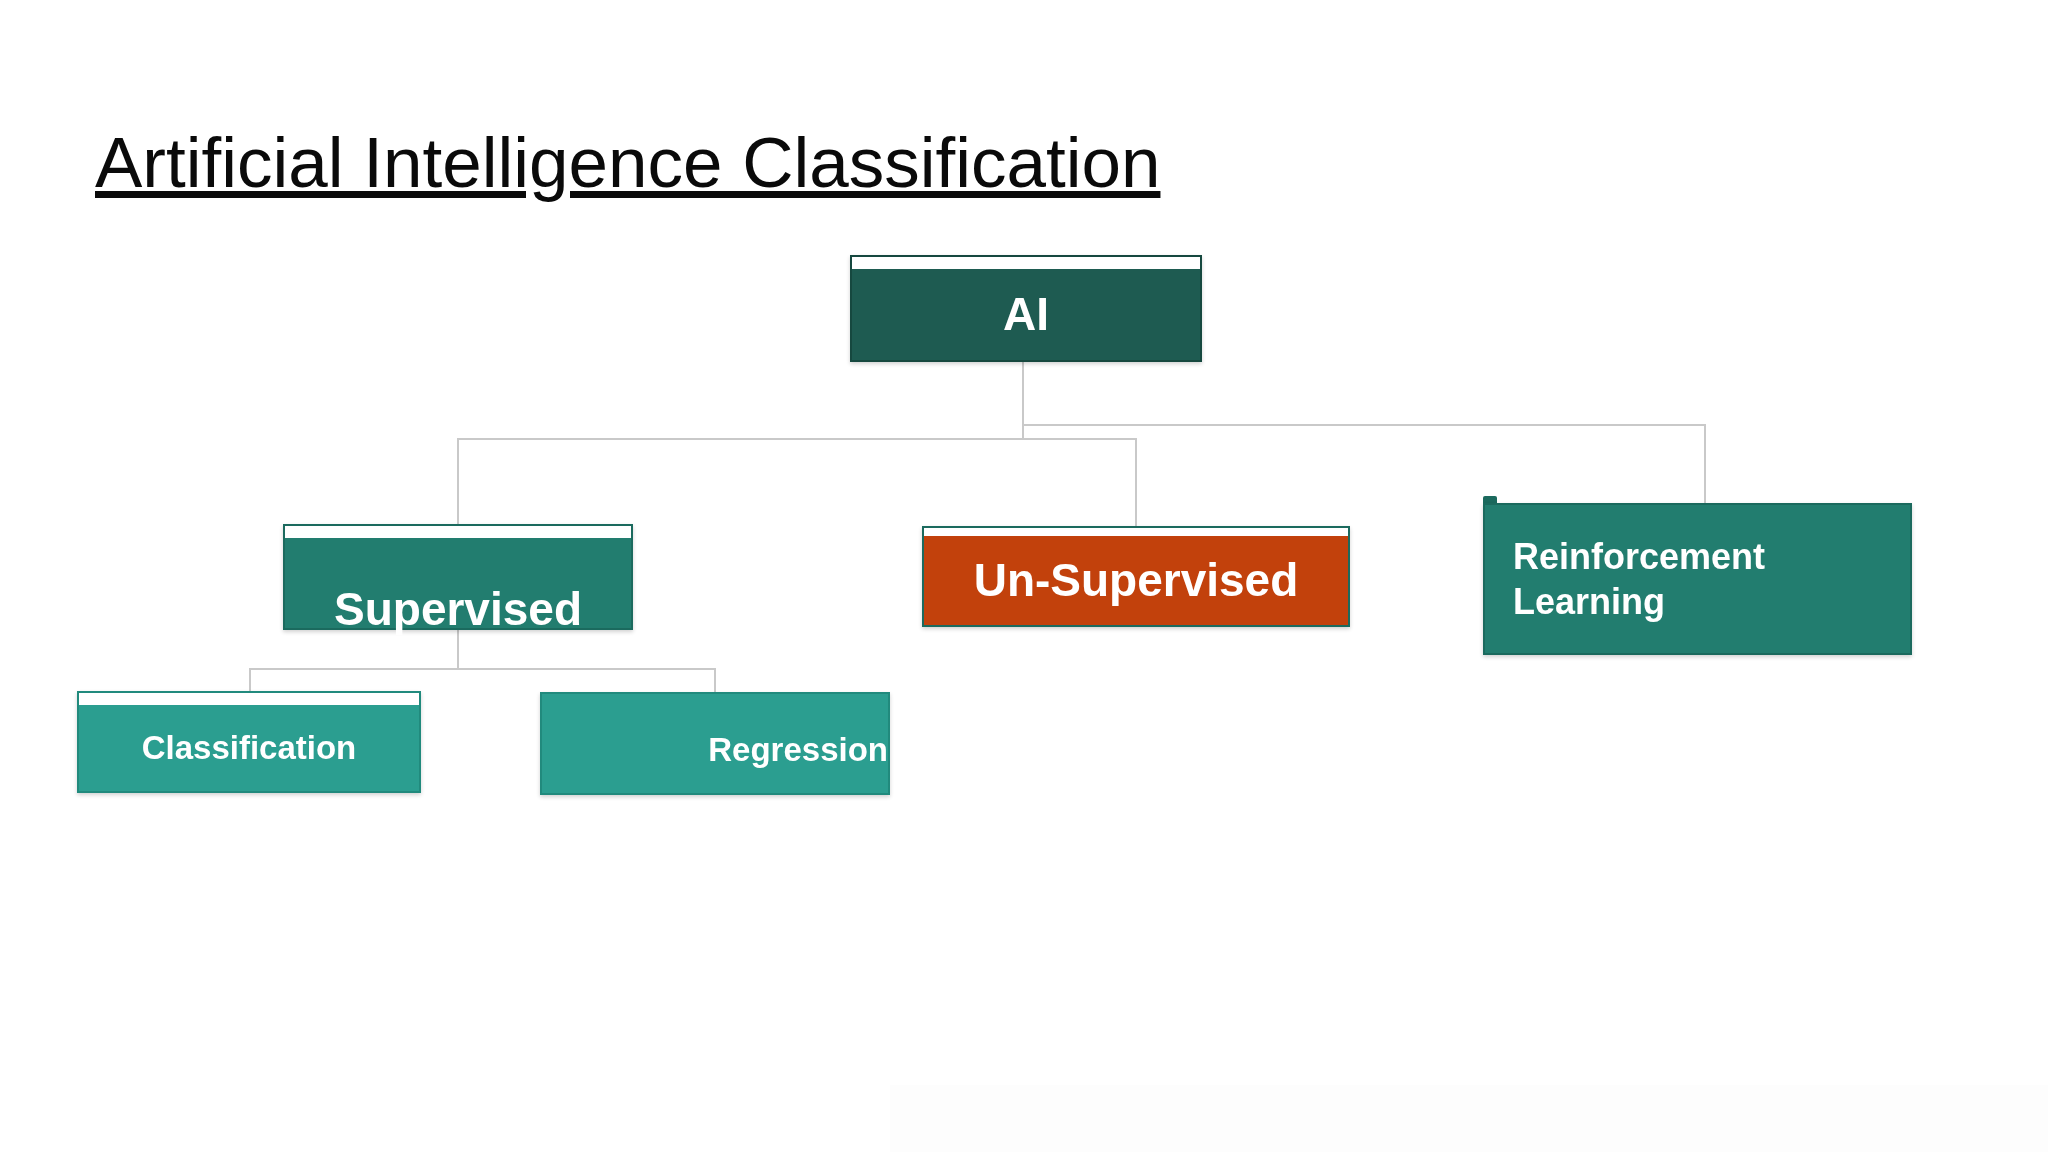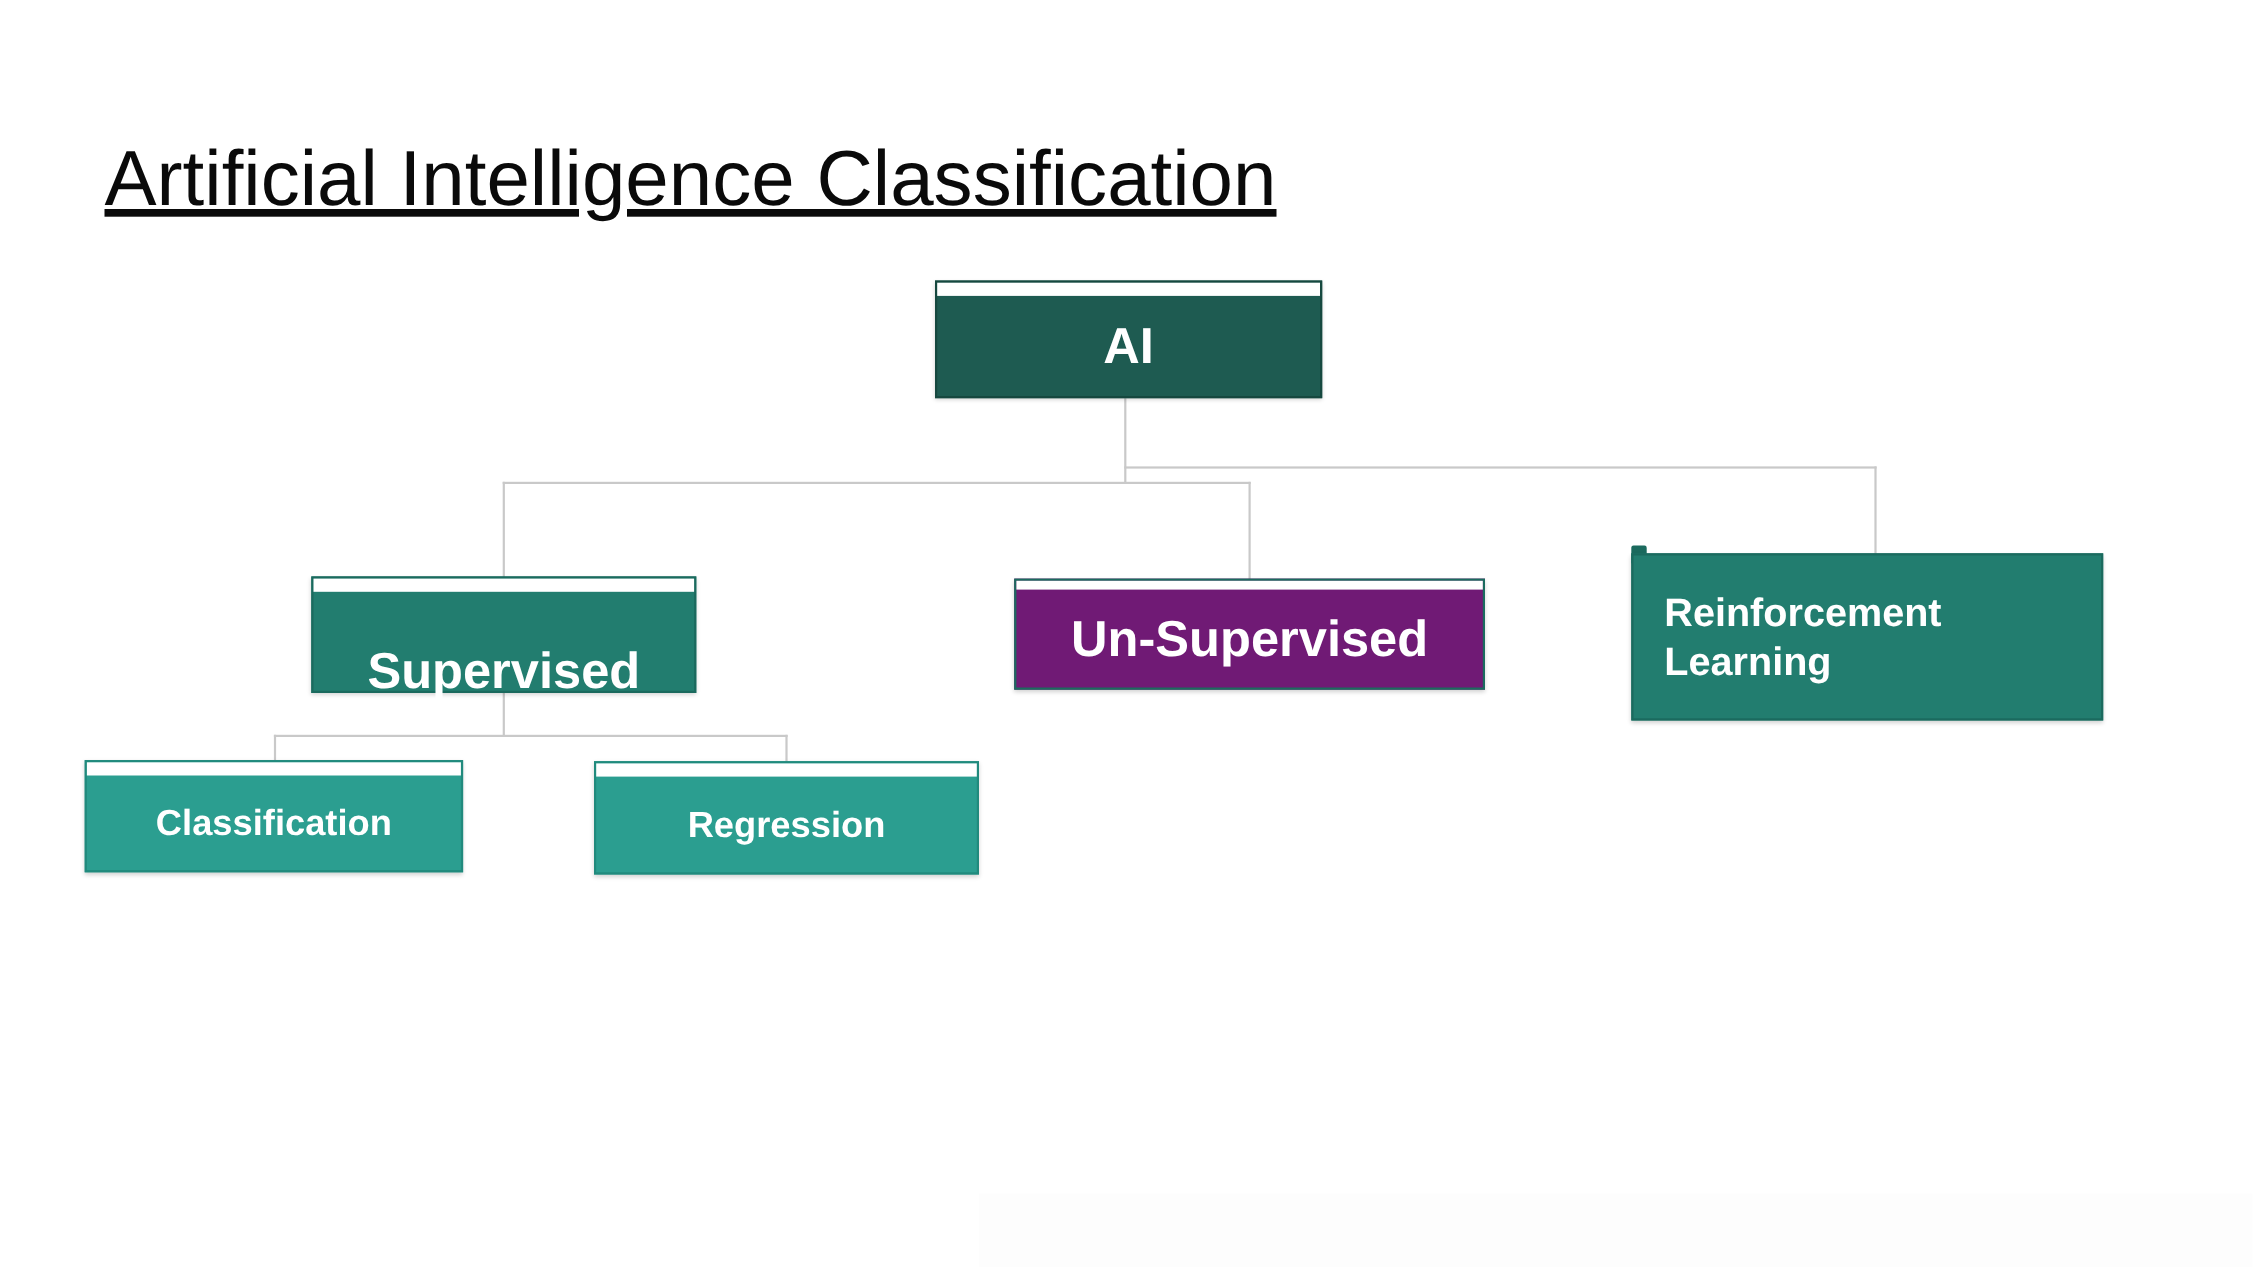--- a/index.html
+++ b/index.html
@@ -118,33 +118,33 @@
   <div class="node node-ai" style="background: rgb(30, 91, 81); border-color: rgb(22, 72, 63);">
     <div class="strip" style="background: rgb(255, 255, 255);"></div>
     <div class="label" style="color: rgb(255, 255, 255);">AI</div>
   </div>
 
   <div class="node node-supervised" style="background: rgb(34, 125, 111); border-color: rgb(27, 106, 94);">
     <div class="strip" style="background: rgb(255, 255, 255);"></div>
     <div class="label" style="color: rgb(255, 255, 255); margin-top: 44px;">Supervised</div>
   </div>
 
-  <div class="node node-unsupervised" style="background: #701a75; border-color: rgb(27, 106, 94);">
+  <div class="node node-unsupervised" style="background: #c2410c; border-color: rgb(27, 106, 94);">
     <div class="strip" style="background: rgb(255, 255, 255);"></div>
     <div class="label" style="color: rgb(255, 255, 255);">Un-Supervised</div>
   </div>
 
   <div class="node node-reinforcement" style="background: rgb(34, 125, 111); border-color: rgb(27, 106, 94);">
     <div class="corner-tab" style="background: rgb(27, 106, 94);"></div>
     <div class="label" style="color: rgb(255, 255, 255);">Reinforcement Learning</div>
   </div>
 
   <div class="node node-classification" style="background: rgb(43, 158, 144); border-color: rgb(33, 138, 125);">
     <div class="strip" style="background: rgb(255, 255, 255);"></div>
     <div class="label" style="color: rgb(255, 255, 255);">Classification</div>
   </div>
 
-  <div class="node node-regression" style="background: rgb(43, 158, 144); border-color: rgb(33, 138, 125);">
+  <div class="node node-regression" style="background: rgb(43, 158, 144); border-color: rgb(33, 138, 125); align-items: flex-end;">
     <div class="strip" style="background: rgb(255, 255, 255);"></div>
     <div class="label" style="color: rgb(255, 255, 255);">Regression</div>
   </div>
 
 </div>
 
 </body></html>

